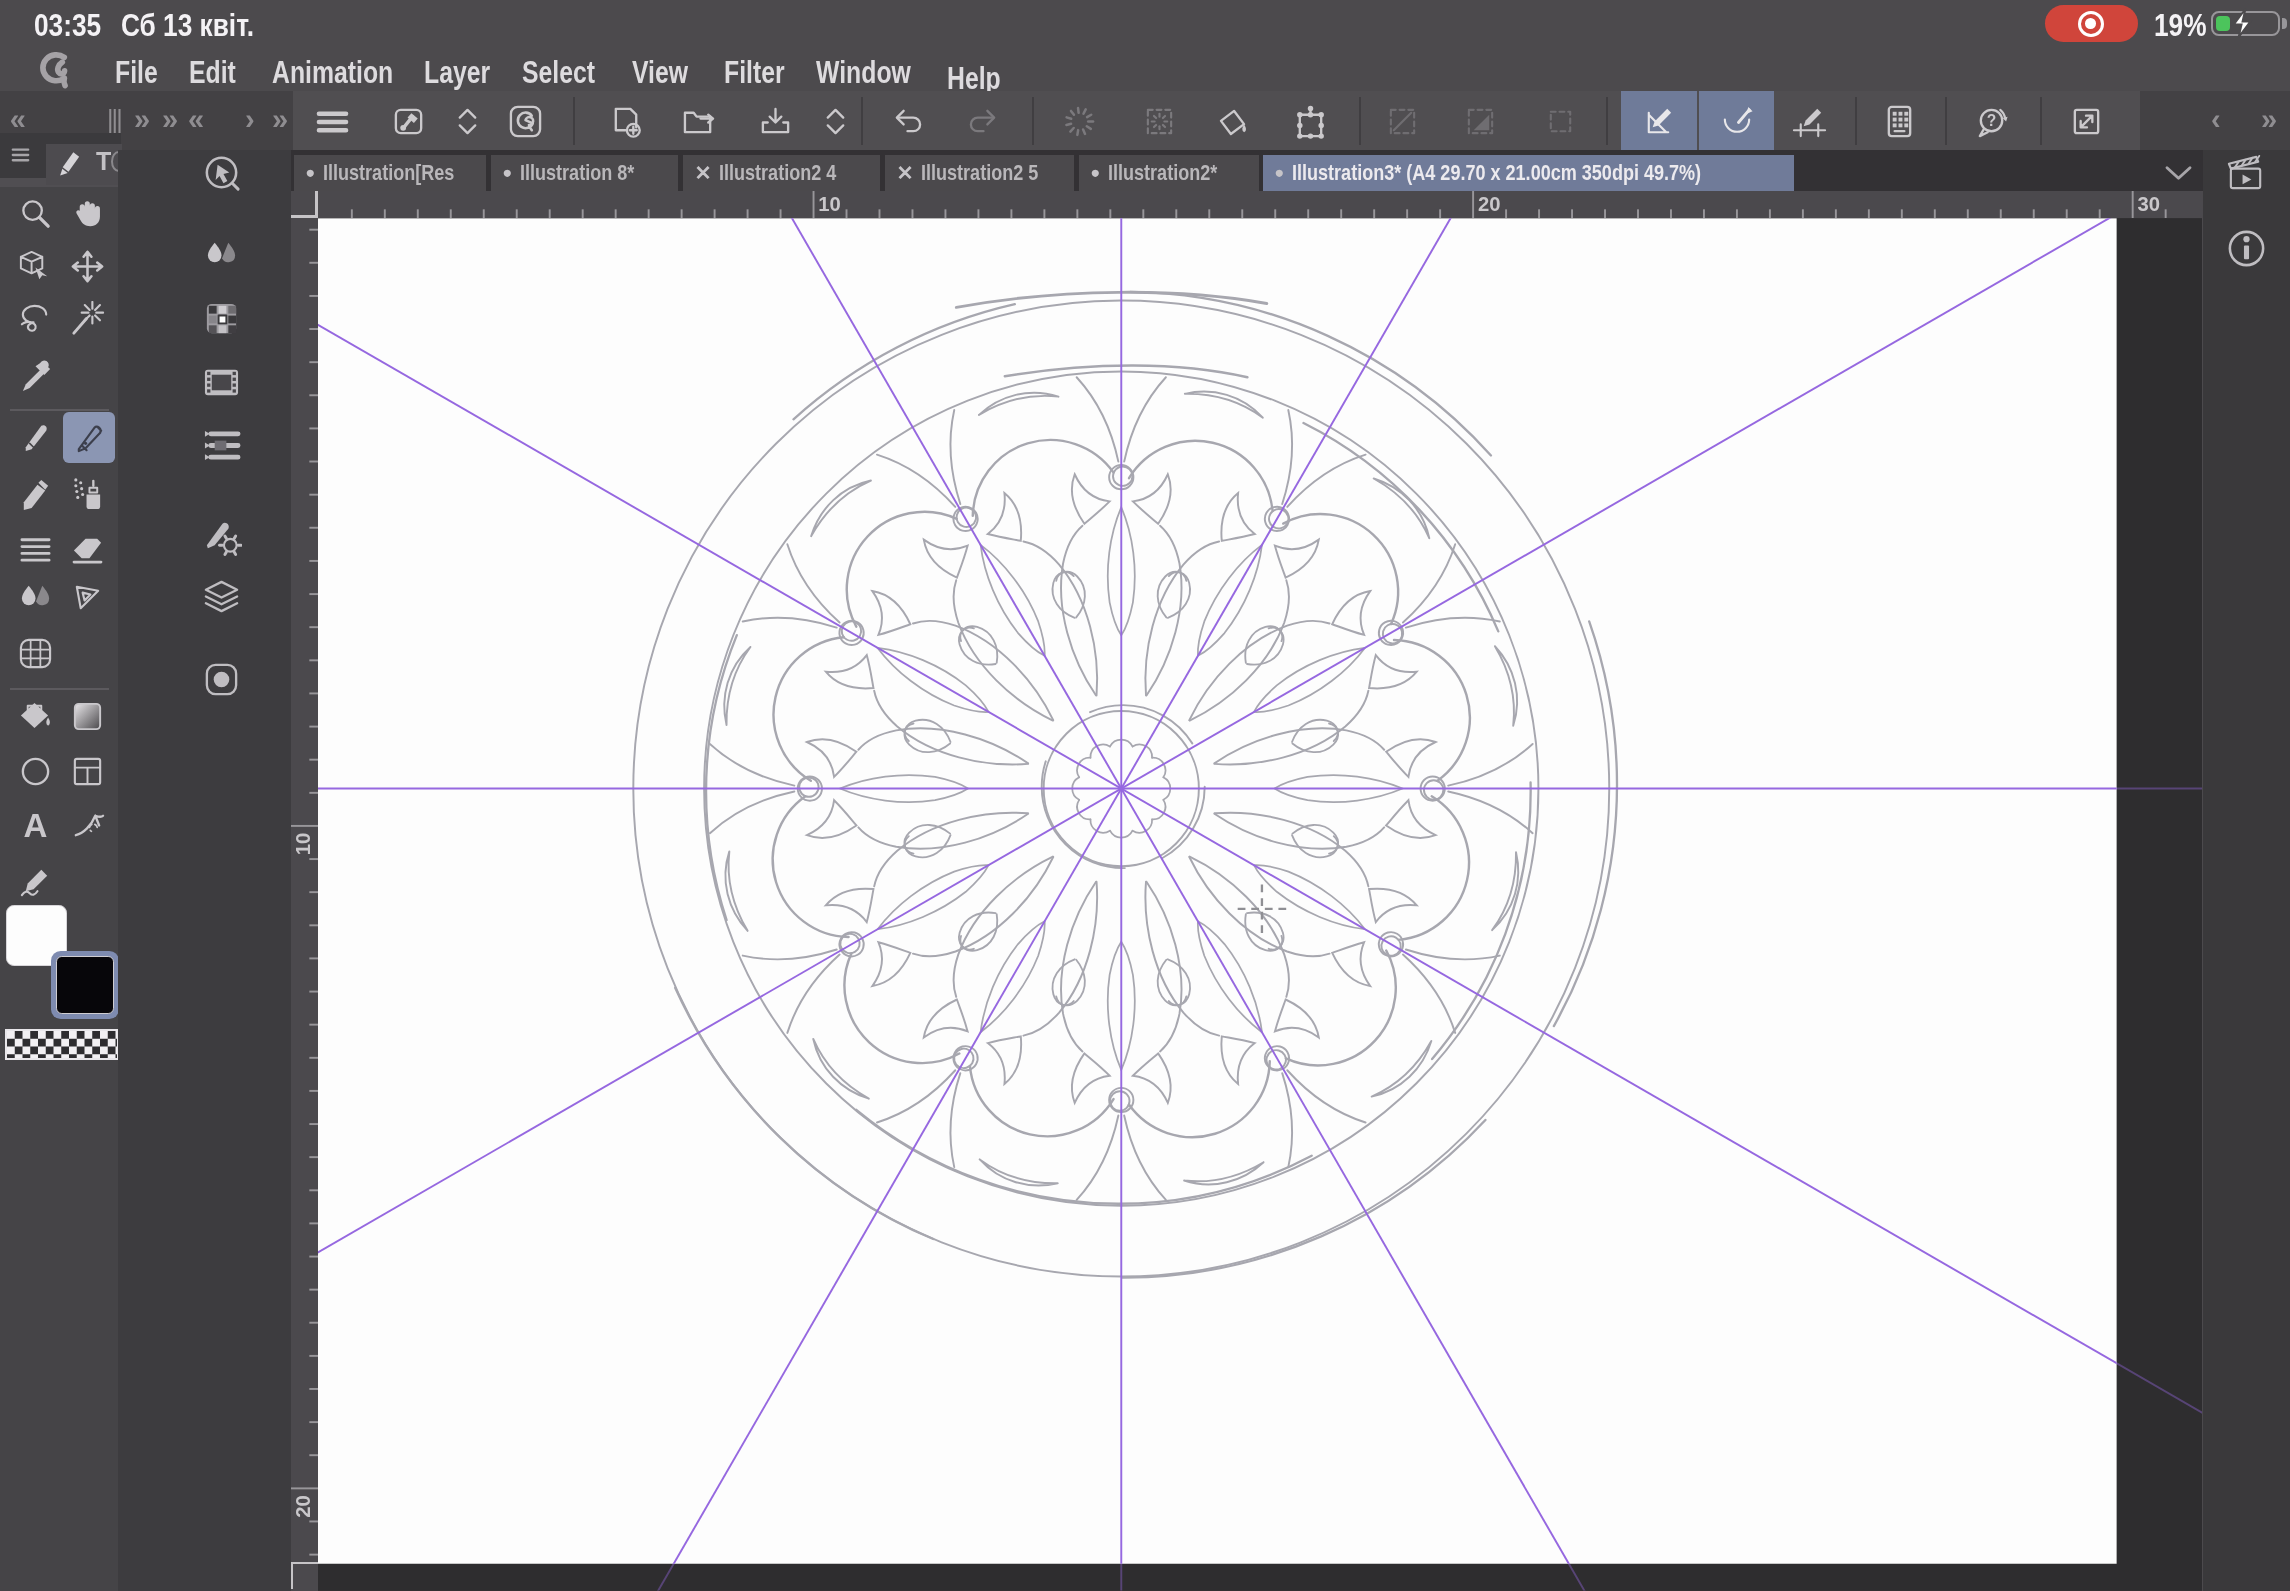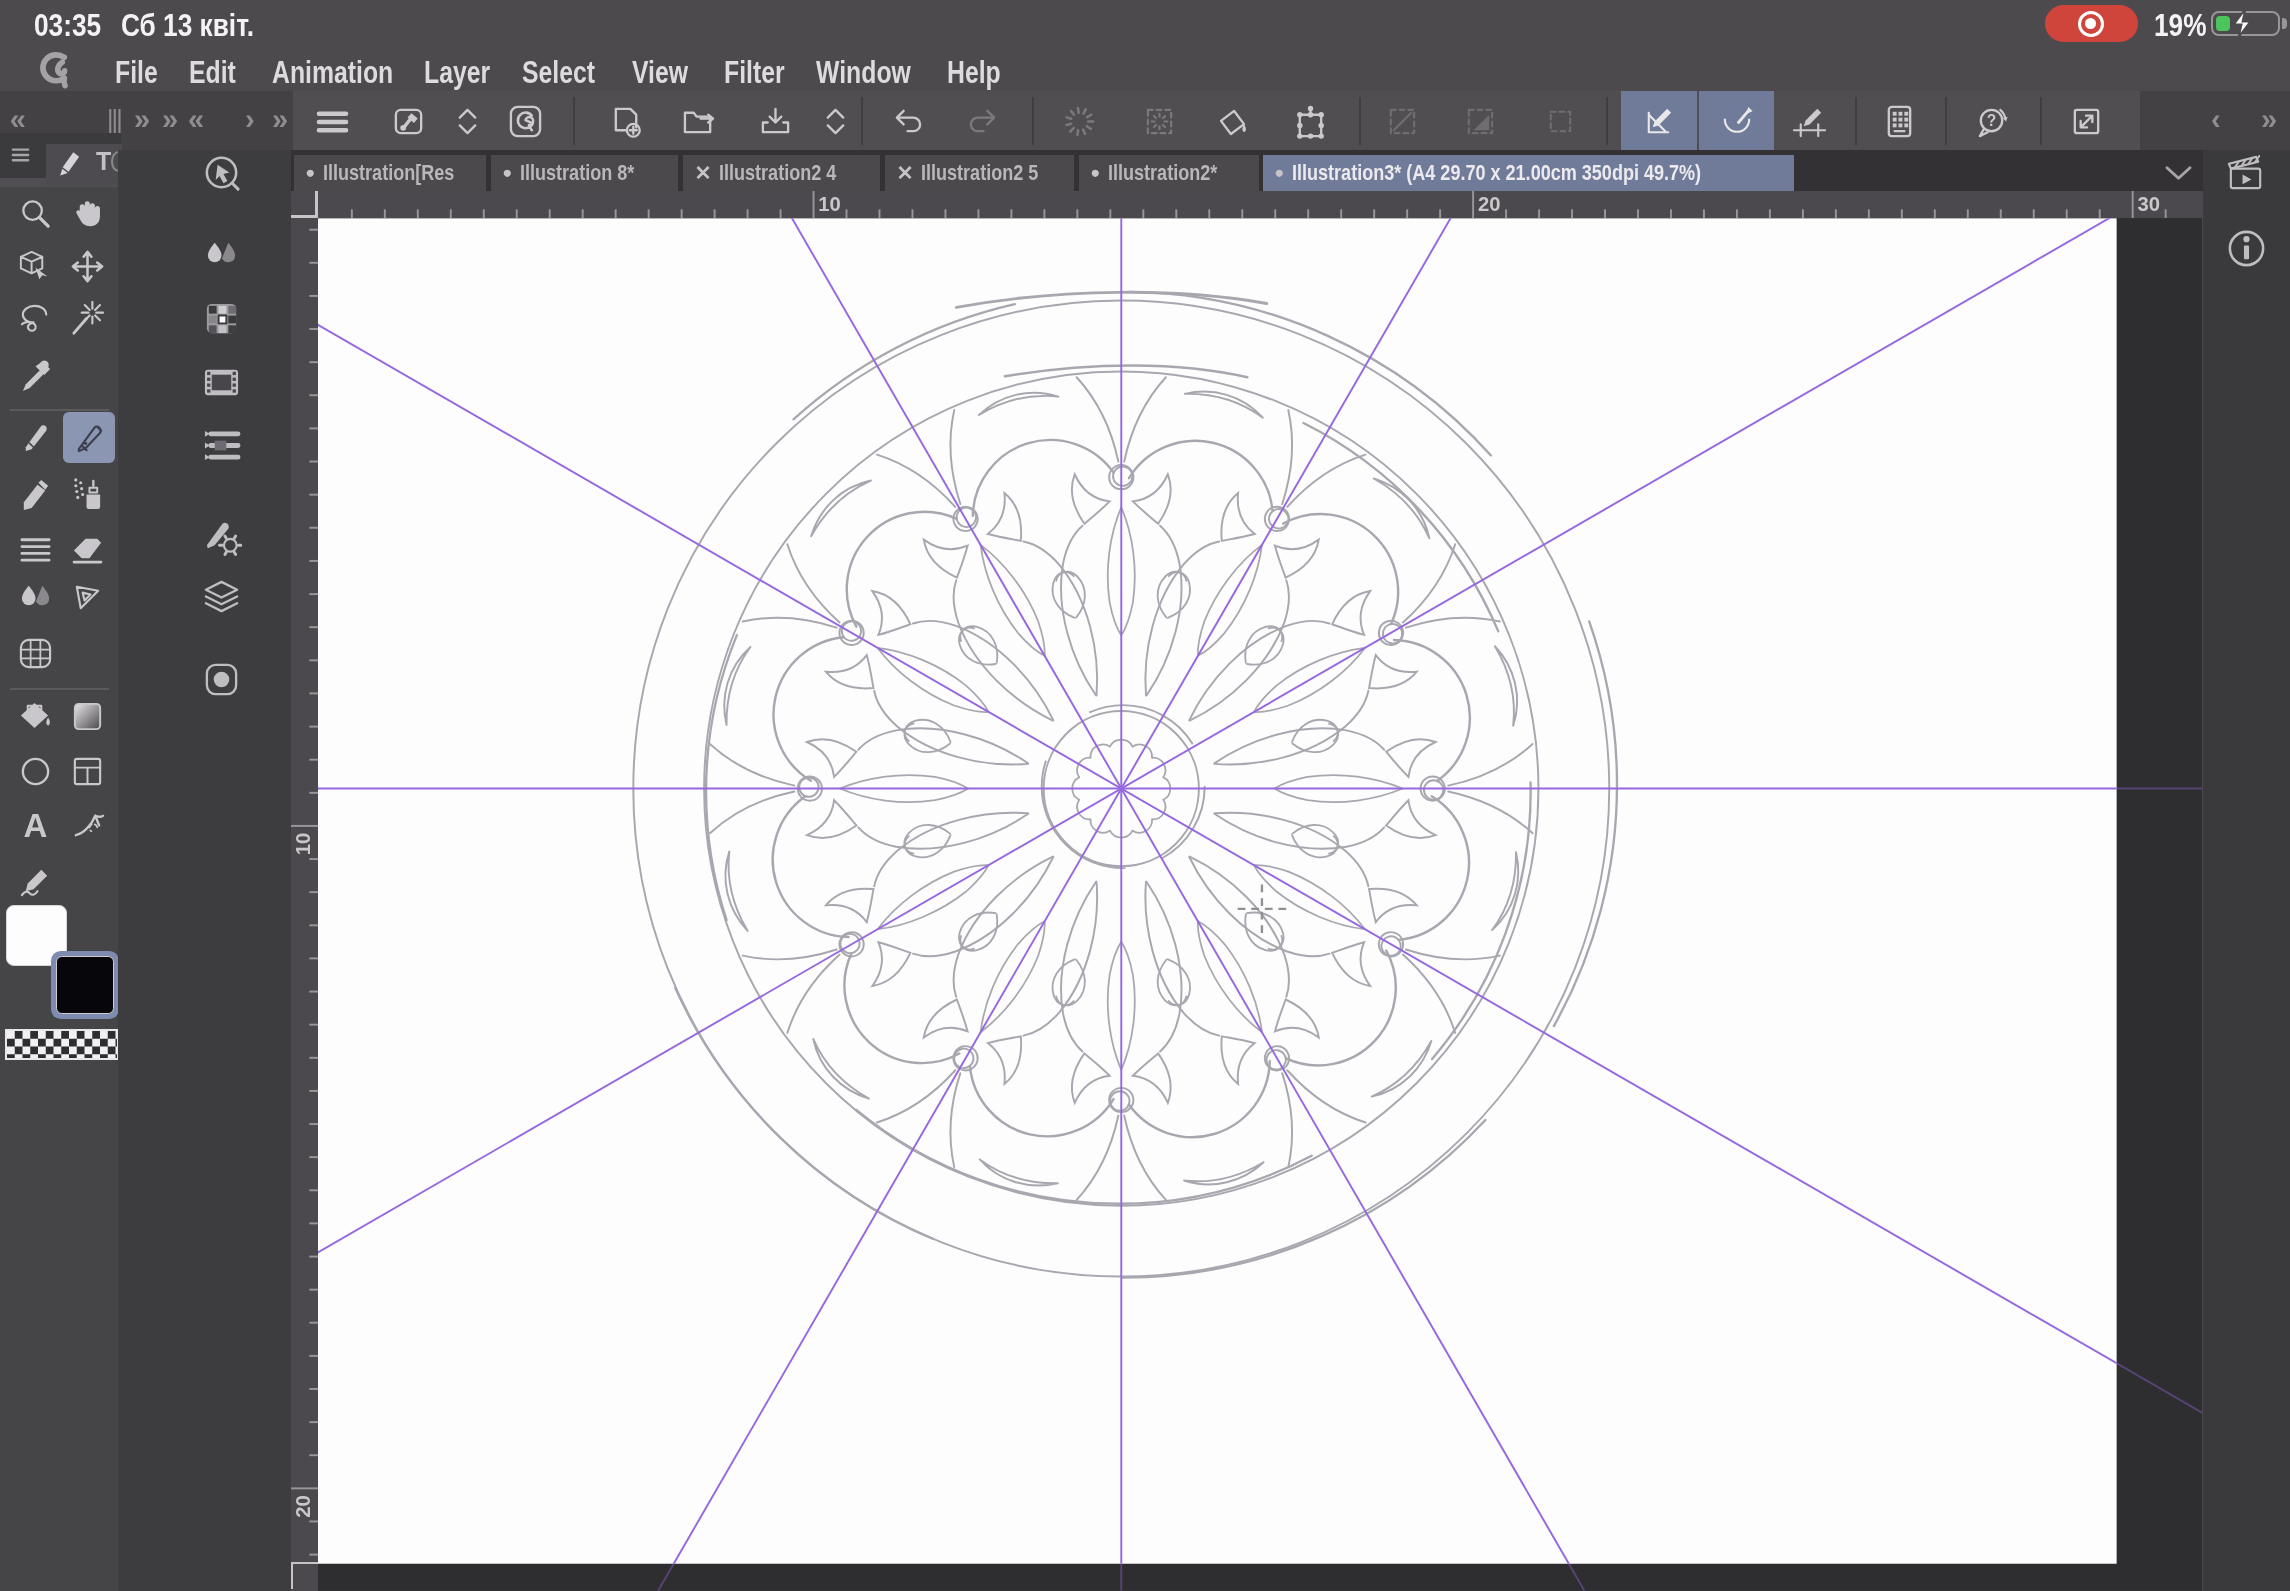--- a/index.html
+++ b/index.html
@@ -9,21 +9,21 @@
         <path d="M30,30 C29.2,33 29.6,35 30.8,37.5"></path>
       </svg></div>
     <div class="abs" style="left:115px;top:55px"><span class="mi">File</span></div>
     <div class="abs" style="left:189px;top:55px"><span class="mi">Edit</span></div>
     <div class="abs" style="left:272px;top:55px"><span class="mi">Animation</span></div>
     <div class="abs" style="left:424px;top:55px"><span class="mi">Layer</span></div>
     <div class="abs" style="left:522px;top:55px"><span class="mi">Select</span></div>
     <div class="abs" style="left:632px;top:55px"><span class="mi">View</span></div>
     <div class="abs" style="left:724px;top:55px"><span class="mi">Filter</span></div>
     <div class="abs" style="left:816px;top:55px"><span class="mi">Window</span></div>
-    <div class="abs" style="left:947px;top:55px"><span class="mi">Help</span></div>
+    <div class="abs" style="left:947px;top:61px"><span class="mi">Help</span></div>
     <div class="abs" style="left:2045px;top:4.9px;width:93px;height:37px;border-radius:18.4px;background:#d0453b"></div>
     <div class="abs" style="left:2078px;top:10.7px;width:26px;height:26px;border-radius:50%;border:3.4px solid #fff"></div>
     <div class="abs" style="left:2085px;top:18.4px;width:10.7px;height:10.7px;border-radius:50%;background:#fff"></div>
     <div class="abs" style="left:2154px;top:6.8px;font-size:32px;font-weight:bold;color:#f4f2f5;transform:scaleX(0.82);transform-origin:left">19%</div>
     <div class="abs" style="left:2211px;top:10.7px;width:69px;height:25px;border:2.4px solid #98969a;border-radius:7.8px"></div>
     <div class="abs" style="left:2216px;top:15.5px;width:13.6px;height:15.5px;border-radius:3.9px;background:#4cc45c"></div>
     <div class="abs" style="left:2282px;top:17.5px;width:4.9px;height:11.6px;border-radius:0 3.9px 3.9px 0;background:#98969a"></div>
     <div class="abs" style="left:2228px;top:7.8px"><svg width="31" height="31" viewBox="0 0 32 32">
         <path d="M18,1 L6,17 h8 l-3,13 12,-16 h-8 z" fill="#fff" stroke="#4c4a4d" stroke-width="2"></path>
       </svg></div>

